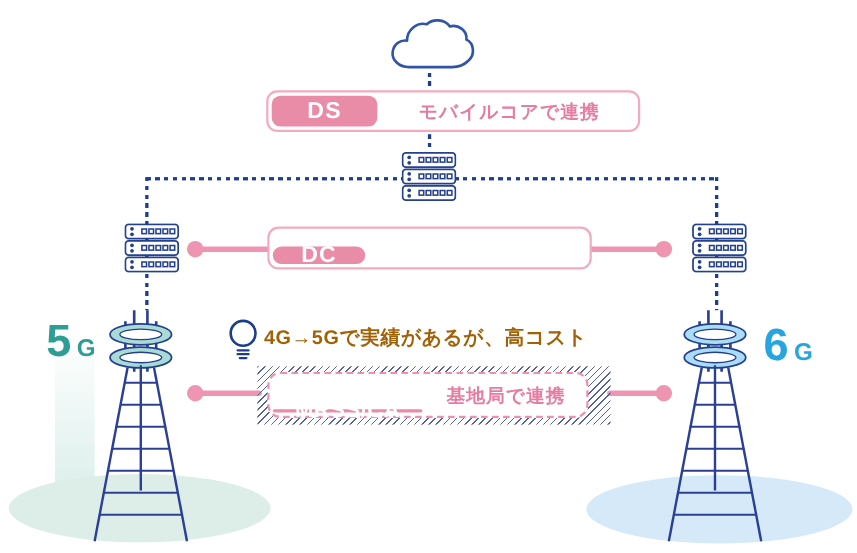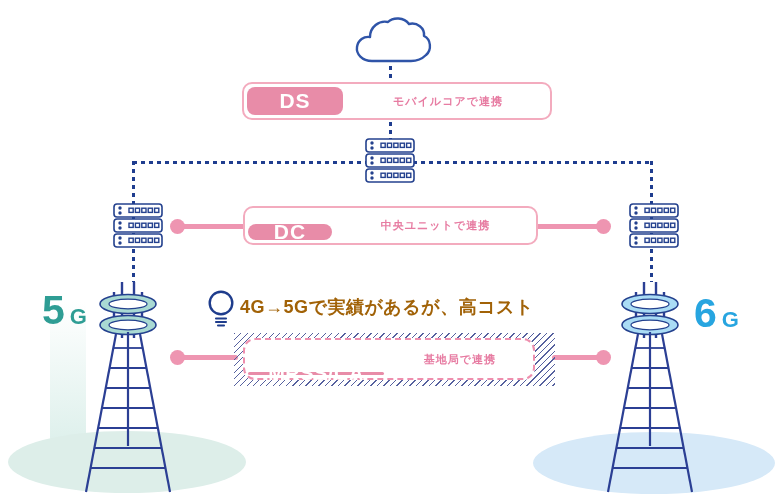--- a/index.html
+++ b/index.html
@@ -22,21 +22,21 @@
   
   .pline{position:absolute;height:4.5px;border-radius:3px;background:#ee95b1;}
   .pdot{position:absolute;width:15px;height:15px;border-radius:50%;background:#ee95b1;}
 
   
   .pill{position:absolute;background:#fff;border:2.5px solid #f3abbe;border-radius:10px;
         display:flex;align-items:stretch;box-sizing:border-box;}
   .pill .badge{background:#e88ca8;border-radius:8px;margin:3px;color:#fff;font-weight:bold;
         display:flex;align-items:center;justify-content:center;font-size:21px;letter-spacing:1px;}
   .pill .plabel{flex:1;display:flex;align-items:center;justify-content:center;
-        color:#e77ca2;font-weight:bold;font-size:11px;letter-spacing:1px;}
+        color:#e77ca2;font-weight:bold;font-size:17px;letter-spacing:1px;}
   .pill.mrss{border:2px dashed #ee8fae;border-radius:12px;}
   .pill.mrss .badge{font-size:20px;border-radius:9px;letter-spacing:0.5px;}
 
   
   .hatch{position:absolute;
         background:repeating-linear-gradient(135deg,#56619f 0 1px,rgba(0,0,0,0) 1px 4.6px);}
 
   
   .note-text{position:absolute;color:#a16207;font-weight:bold;font-size:18px;letter-spacing:0.5px;white-space:nowrap;}
 
@@ -230,28 +230,27 @@
           <rect x="41.6" y="20.2" width="4.2" height="4.2"></rect>
         <rect x="16" y="35.2" width="4.2" height="4.2"></rect>
           <rect x="22.4" y="35.2" width="4.2" height="4.2"></rect>
           <rect x="28.8" y="35.2" width="4.2" height="4.2"></rect>
           <rect x="35.2" y="35.2" width="4.2" height="4.2"></rect>
           <rect x="41.6" y="35.2" width="4.2" height="4.2"></rect>
       </g>
     </g>
   </svg>
 
-  <div class="pill" style="left:242px;top:82px;width:310px;height:38px;">
+  <div class="pill" style="left:242px;top:82px;width:340px;height:38px;">
     <div class="badge" style="width:96px;">DS</div>
     <div class="plabel">モバイルコアで連携</div>
   </div>
 
   <div class="pill" style="left:243px;top:206px;width:295px;height:39px;">
     <div class="badge" style="width:84px;margin-top:16px;">DC</div>
-    <div class="plabel">中央ユニットで連携</div>
   </div>
 
   <svg class="abs" style="left:206px;top:289px;" width="30" height="40" viewBox="0 0 30 40">
     <circle cx="15" cy="14" r="11.3" fill="none" stroke="#1e3c8c" stroke-width="2.4"></circle>
     <g stroke="#1e3c8c" stroke-width="2.1" stroke-linecap="round">
       <line x1="10" y1="29.5" x2="20" y2="29.5"></line>
       <line x1="10" y1="33" x2="20" y2="33"></line>
       <line x1="12" y1="36.5" x2="18" y2="36.5"></line>
     </g>
   </svg>

